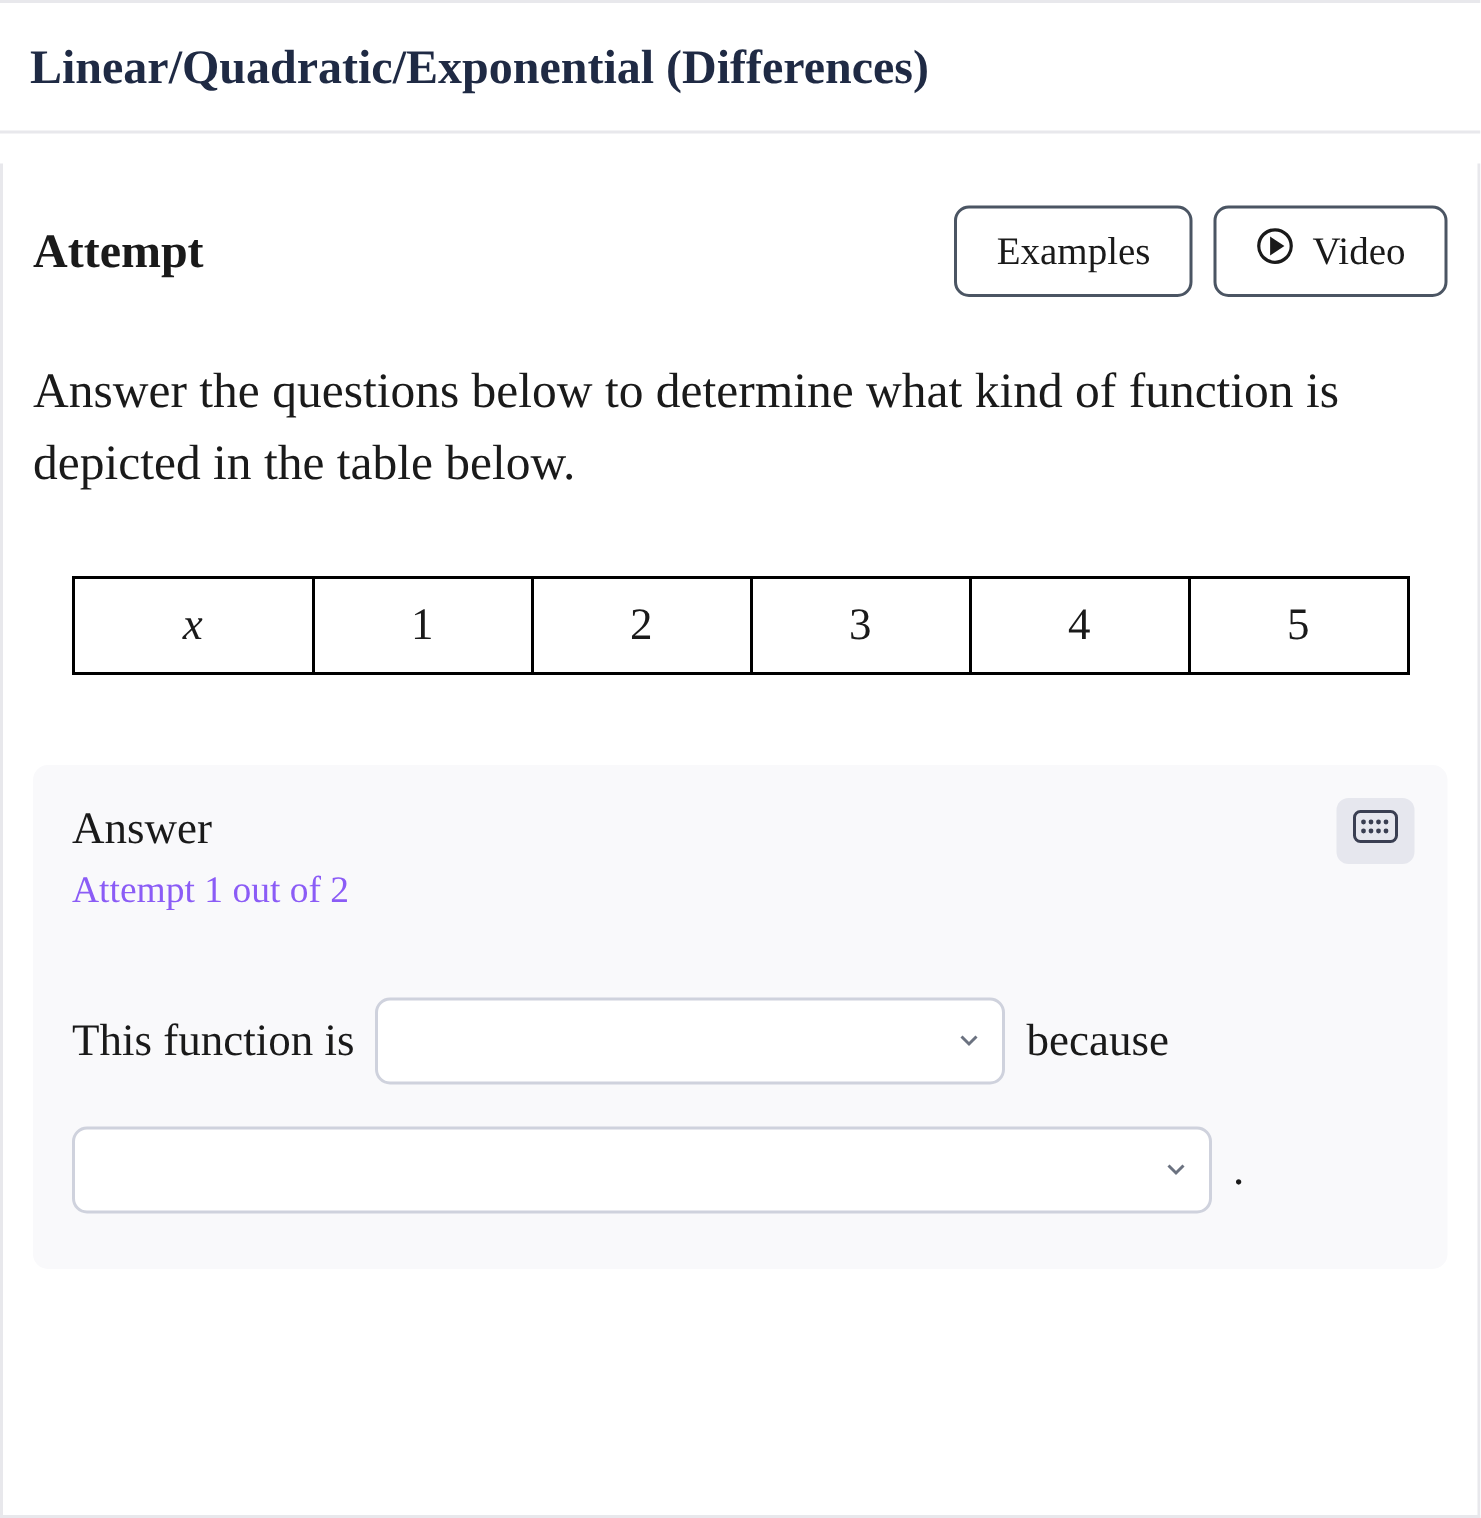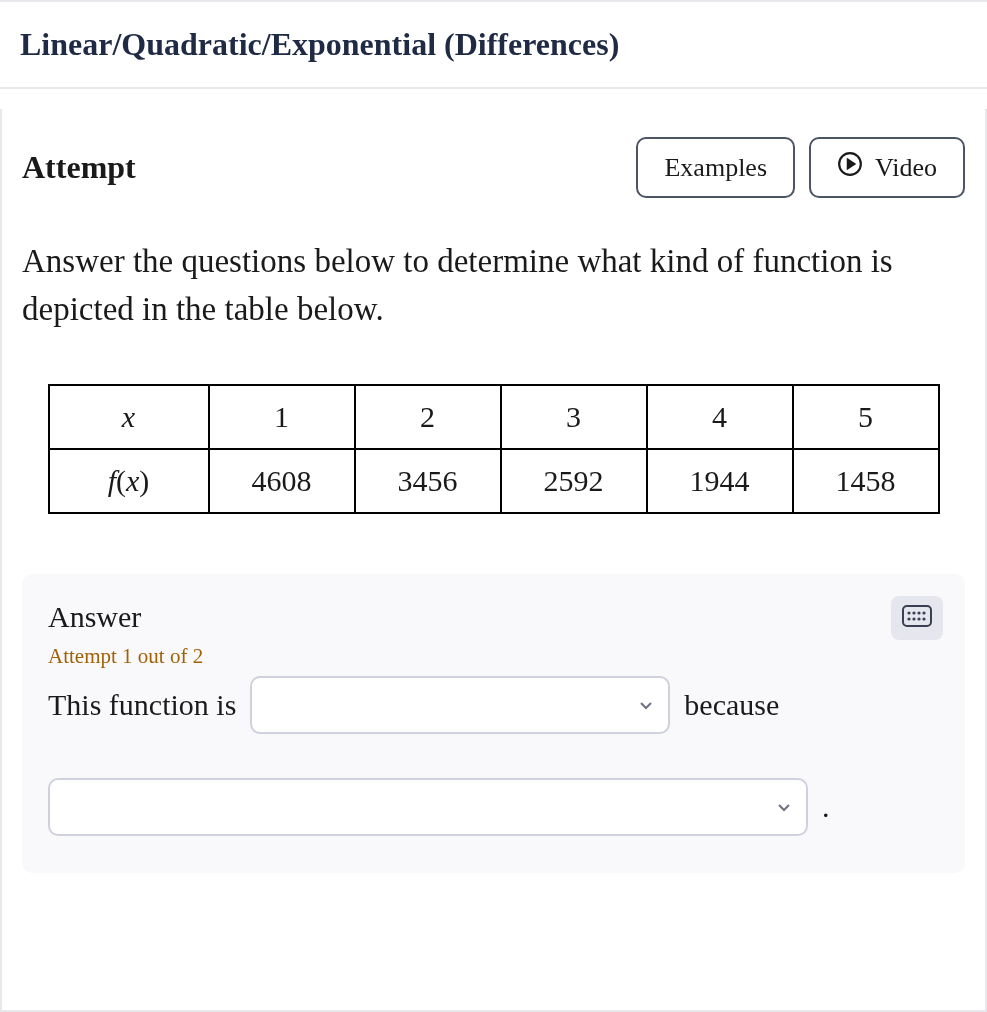--- a/index.html
+++ b/index.html
@@ -80,39 +80,39 @@
   .fchar { font-style: italic; }
   .paren { font-style: normal; }
 
   .answer-card {
     background: #f9f9fb;
     border-radius: 10px;
     padding: 26px 26px 30px 26px;
     position: relative;
   }
   .answer-title { font-size: 30px; font-weight: normal; margin-bottom: 10px; }
-  .attempt { font-size: 21px; color: #a16207; }
+  .attempt { font-size: 25px; color: #8b5cf6; margin-bottom: 50px; }
 
   .kb-btn {
     position: absolute;
     top: 22px; right: 22px;
     width: 52px; height: 44px;
     border-radius: 8px;
     background: #e6e7ee;
     display: flex; align-items: center; justify-content: center;
     cursor: pointer;
   }
   .kb-btn svg { width: 30px; height: 22px; }
 
   .sentence {
     font-size: 30px;
     display: flex;
     flex-wrap: wrap;
     align-items: center;
-    gap: 30px 14px;
+    gap: 14px 14px;
     line-height: 2.4;
   }
   .sel {
     appearance: none;
     -webkit-appearance: none;
     border: 2px solid #cfd2dd;
     border-radius: 10px;
     background: #fff;
     font-size: 26px;
     font-family: Georgia, serif;
@@ -164,30 +164,20 @@
   <div class="tbl-wrap">
     <table class="func">
       <tbody>
           <tr>
         <td class="rowhead xvar">x</td>
         <td>1</td>
         <td>2</td>
         <td>3</td>
         <td>4</td>
         <td>5</td>
-      </tr>
-      <tr>
-        <td class="rowhead fx">
-          <span class="fchar">f</span><span class="paren">(</span><span class="fchar">x</span><span class="paren">)</span>
-        </td>
-        <td>4608</td>
-        <td>3456</td>
-        <td>2592</td>
-        <td>1944</td>
-        <td>1458</td>
       </tr>
     </tbody>
       </table>
   </div>
 
   <div class="answer-card">
     <div class="kb-btn">
       <span>
         <svg viewBox="0 0 30 22">
           <rect x="1" y="1" width="28" height="20" rx="4" fill="none" stroke="#3a3f52" stroke-width="2"></rect>

